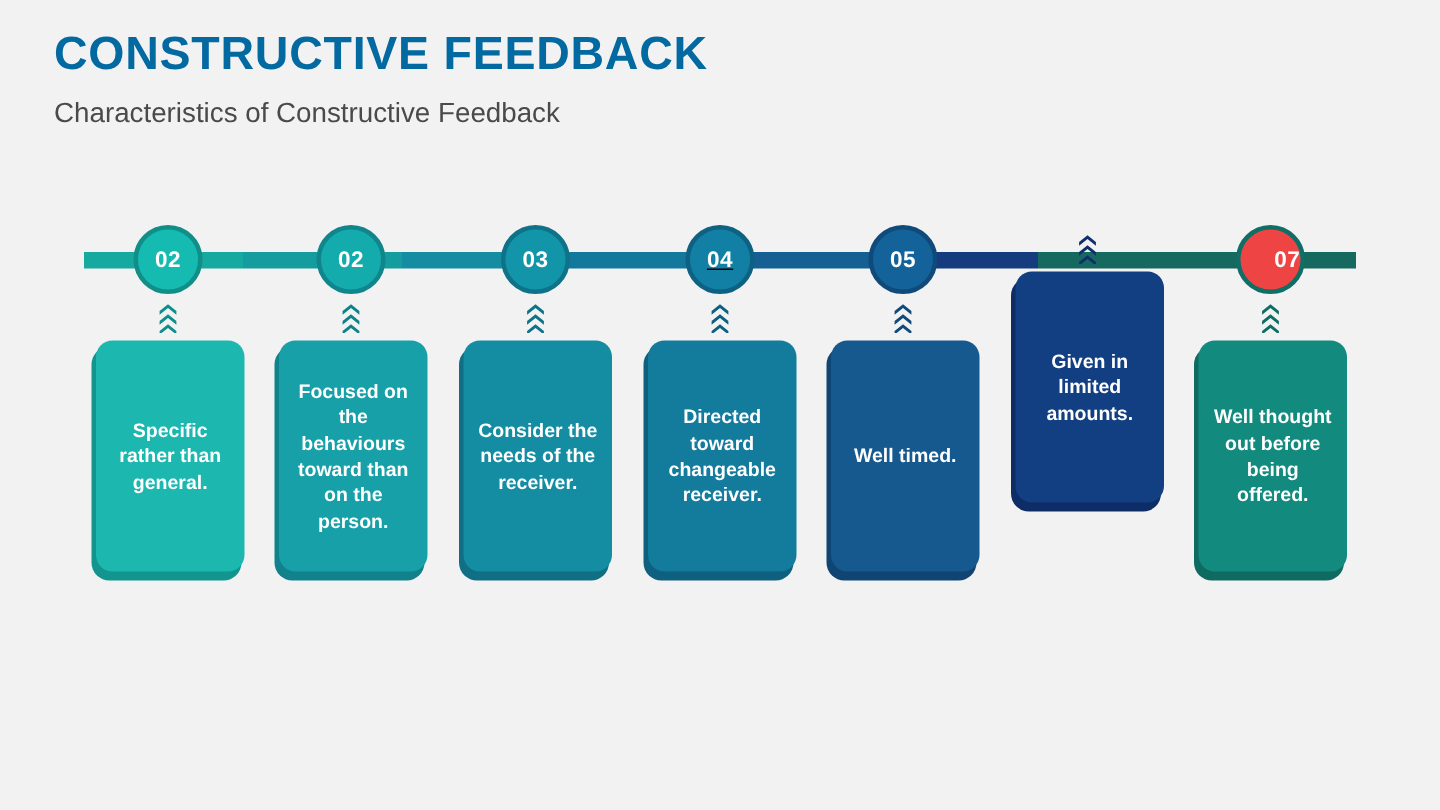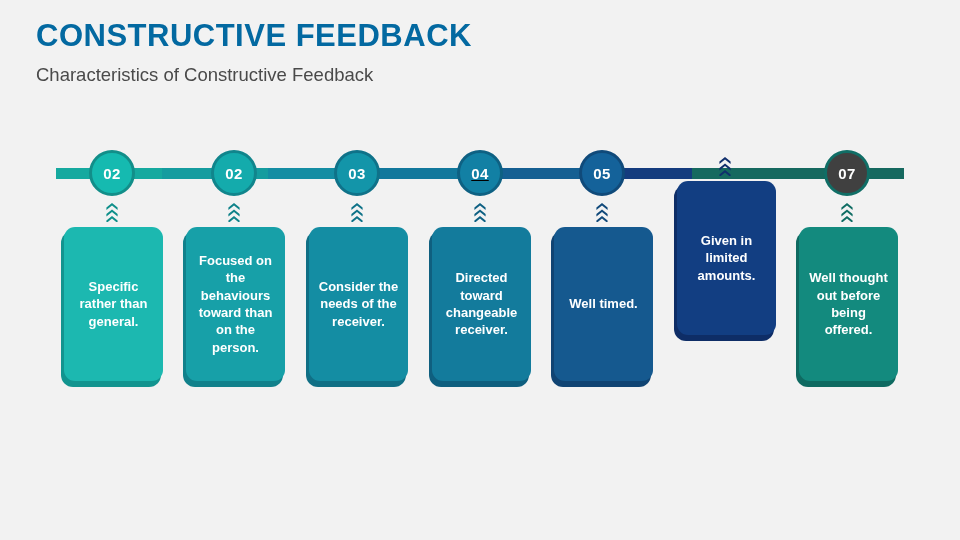--- a/index.html
+++ b/index.html
@@ -242,21 +242,21 @@
           <path d="M1.4 18.6 L7 14.1 L12.6 18.6 L12.6 21.1 L7 16.599999999999998 L1.4 21.1 Z" fill="#102F6C"></path>
         </svg>
         <div class="card-wrap">
           <div class="card-frame" style="background: rgb(14, 45, 102);"></div>
           <div class="card-face" style="background: rgb(18, 62, 130);">
             <div class="card-text">Given in limited amounts.</div>
           </div>
         </div>
       </div>
       <div class="step" style="left: 786px;">
-        <div class="step-circle" style="background: #404040; border: 3px solid rgb(16, 110, 102);">
+        <div class="step-circle" style="background: #ef4444; border: 3px solid rgb(16, 110, 102); justify-content: flex-end;">
           <span>07</span>
         </div>
         <svg class="chevrons" viewBox="0 0 14 20">
           <path d="M1.4 5.4 L7 0.9 L12.6 5.4 L12.6 7.9 L7 3.4 L1.4 7.9 Z" fill="#106D64"></path>
           <path d="M1.4 12 L7 7.5 L12.6 12 L12.6 14.5 L7 10 L1.4 14.5 Z" fill="#106D64"></path>
           <path d="M1.4 18.6 L7 14.1 L12.6 18.6 L12.6 21.1 L7 16.599999999999998 L1.4 21.1 Z" fill="#106D64"></path>
         </svg>
         <div class="card-wrap">
           <div class="card-frame" style="background: rgb(15, 106, 97);"></div>
           <div class="card-face" style="background: rgb(19, 138, 126);">

